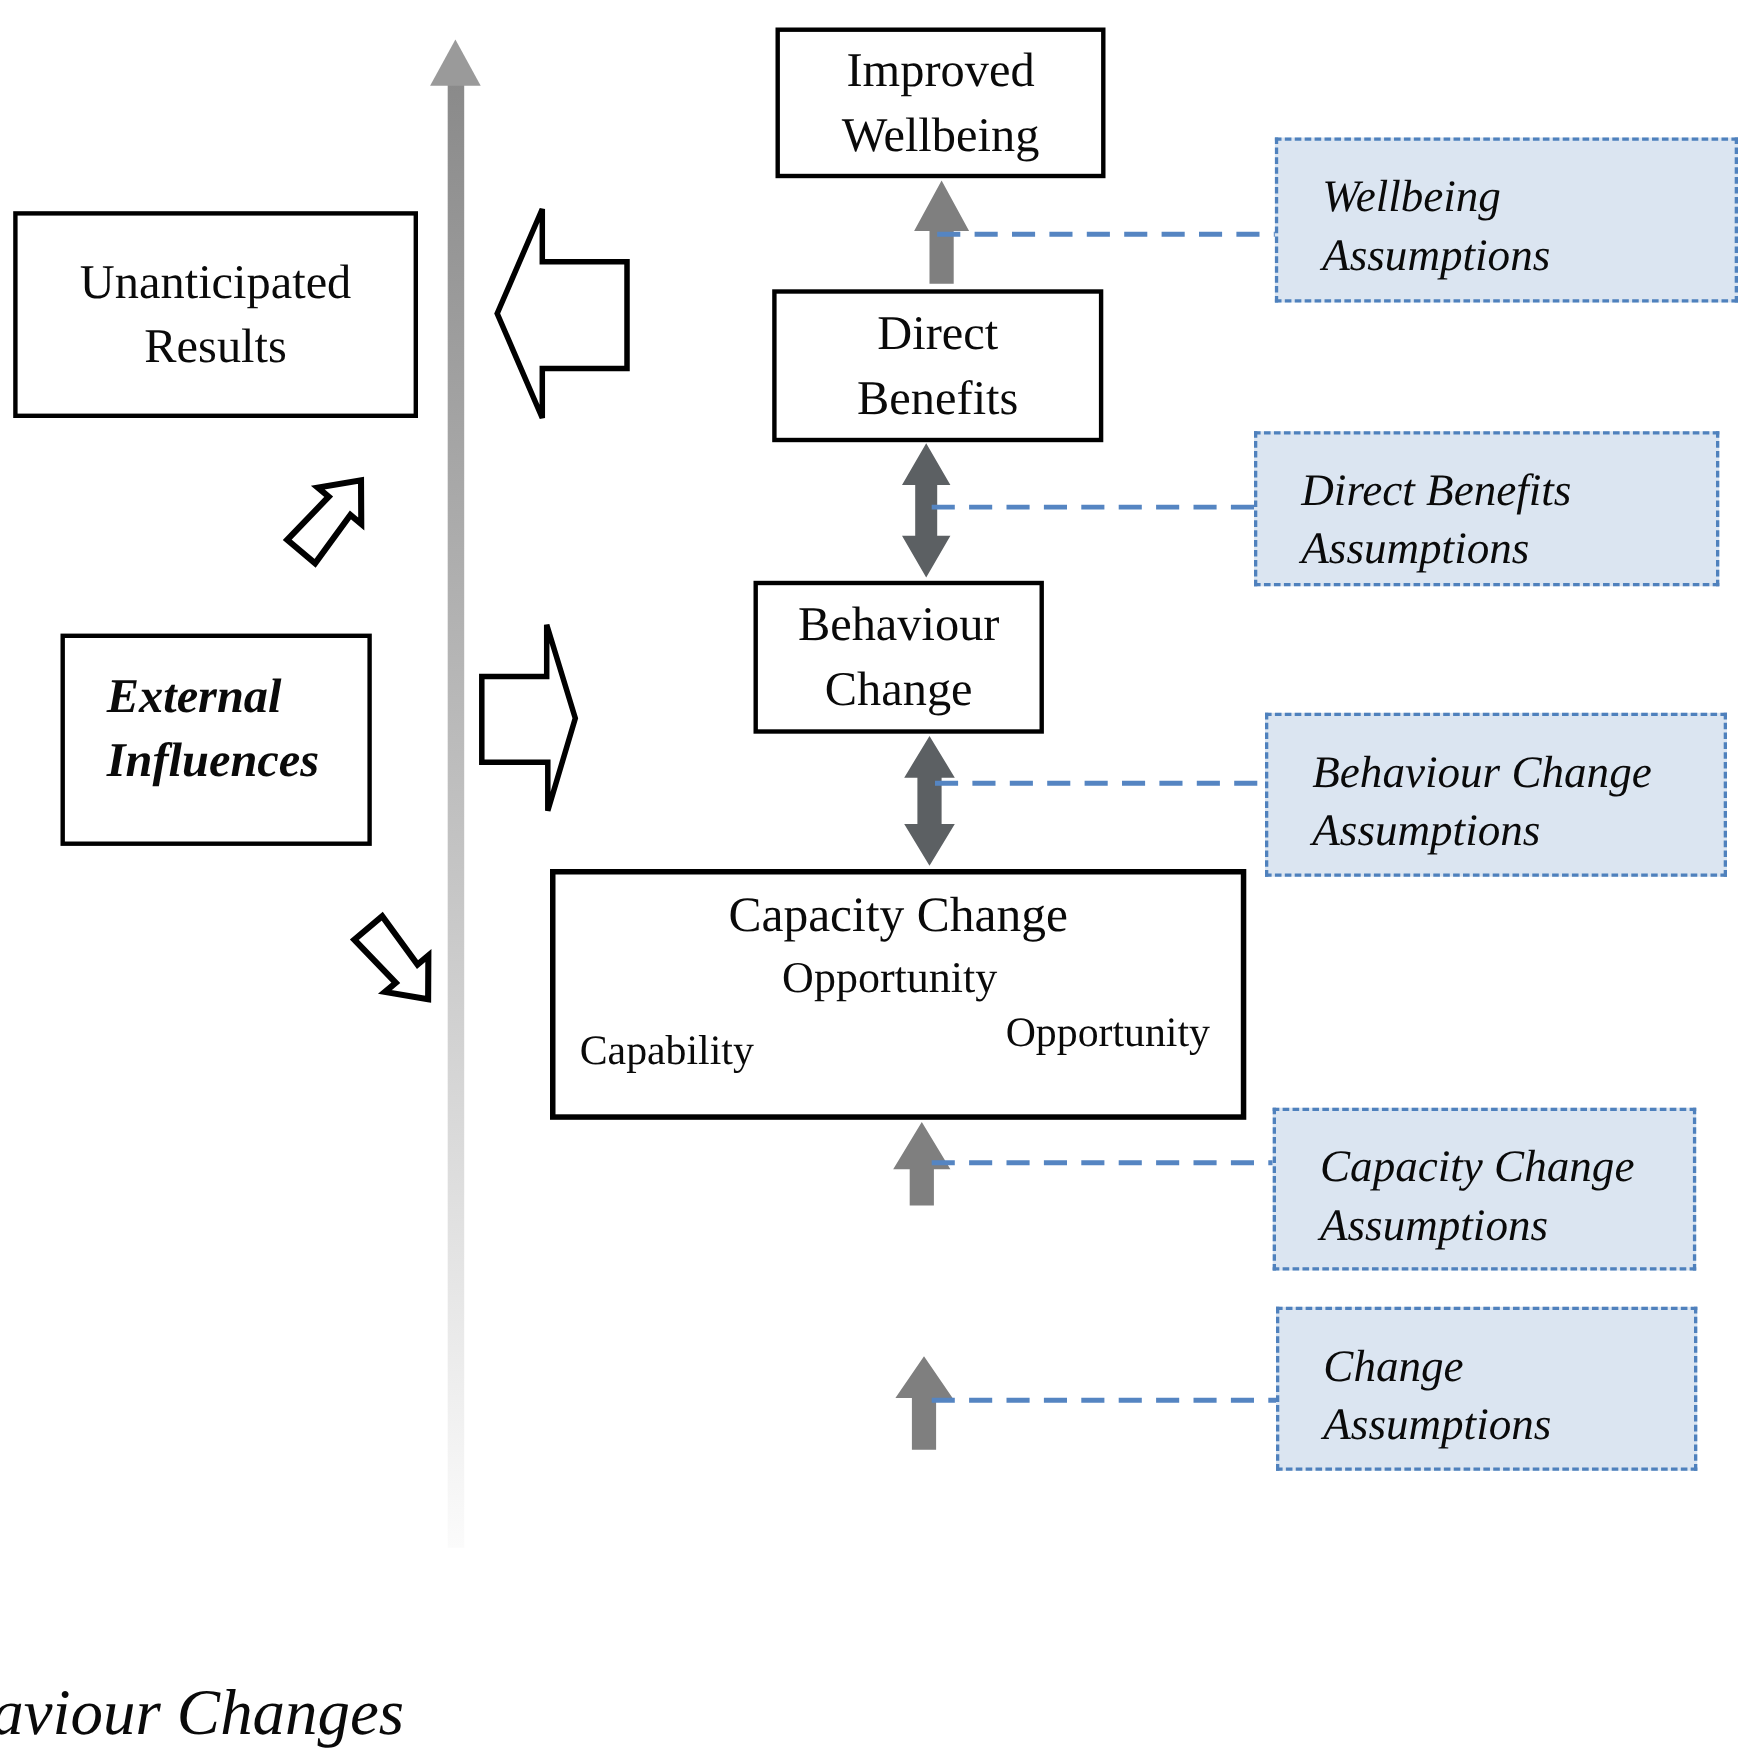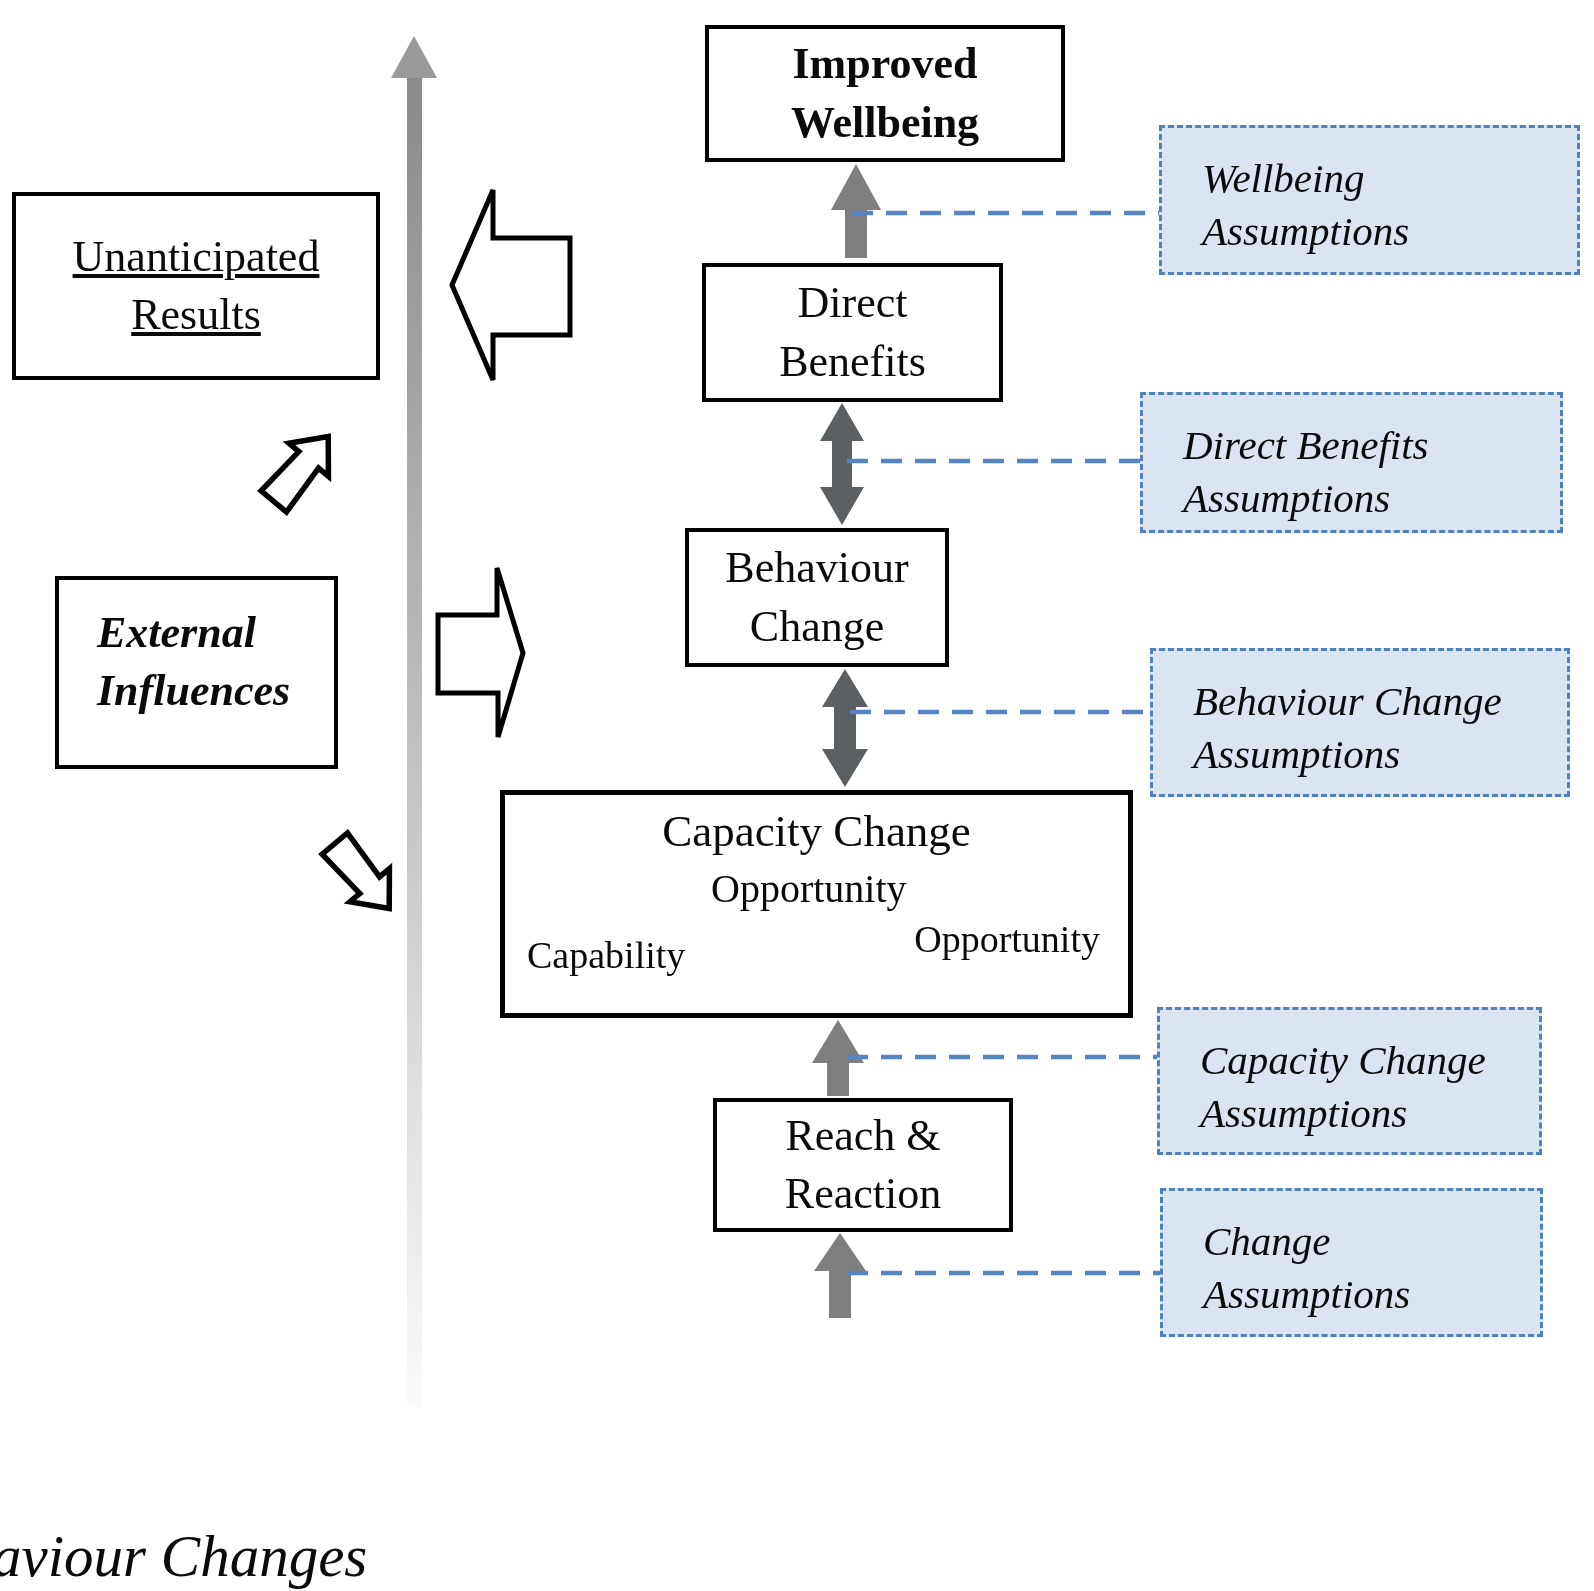--- a/index.html
+++ b/index.html
@@ -76,54 +76,50 @@
     <g>
       <line x1="618" y1="932" x2="680" y2="904" stroke="#000" stroke-width="14"></line>
       <polygon points="702,892 683,918 670,889" fill="#000"></polygon>
     </g>
     <g>
       <line x1="1090" y1="921" x2="1035" y2="897" stroke="#000" stroke-width="14"></line>
       <polygon points="1006,885 1038,881 1025,911" fill="#000"></polygon>
     </g>
   </svg>
 
-  <div class="node" id="unanticipated-box" style="left:12px;top:192px;width:368px;height:188px;text-decoration:underline;">
+  <div class="node" id="unanticipated-box" style="left:12px;top:192px;width:368px;height:188px;">
     <div class="lbl">Unanticipated
 Results</div>
   </div>
 
   <div class="node" id="external-box" style="left:55px;top:576px;width:283px;height:193px;">
     <div class="lbl">External
 Influences</div>
   </div>
 
 
-  <div class="node" style="left:713px;top:1098px;width:300px;height:134px;">
-    <div class="lbl">Reach &amp;
-Reaction</div>
-  </div>
 
   <div class="node" id="capacity-box" style="left:500px;top:790px;width:633px;height:228px;border-width:5px;">
     <div class="lbl-title">Capacity Change</div>
     <div class="cap-sub" style="left:206px;top:70px;font-size:40px;">Opportunity</div>
     <div class="cap-sub" style="left:22px;top:138px;">Capability</div>
     <div class="cap-sub" style="right:28px;top:122px;">Opportunity</div>
   </div>
 
   <div class="node" style="left:685px;top:528px;width:264px;height:139px;">
     <div class="lbl">Behaviour
 Change</div>
   </div>
 
   <div class="node" style="left:702px;top:263px;width:301px;height:139px;justify-content:center;">
     <div class="lbl">Direct
 Benefits</div>
   </div>
 
-  <div class="node" style="left:705px;top:25px;width:360px;height:137px;font-weight:bold;">
+  <div class="node" style="left:705px;top:25px;width:300px;height:137px;">
     <div class="lbl">Improved
 Wellbeing</div>
   </div>
 
   <div class="assump" style="left:1159px;top:125px;width:421px;height:150px;">Wellbeing
 Assumptions</div>
 
   <div class="assump" style="left:1140px;top:392px;width:423px;height:141px;">Direct Benefits
 Assumptions</div>
 

